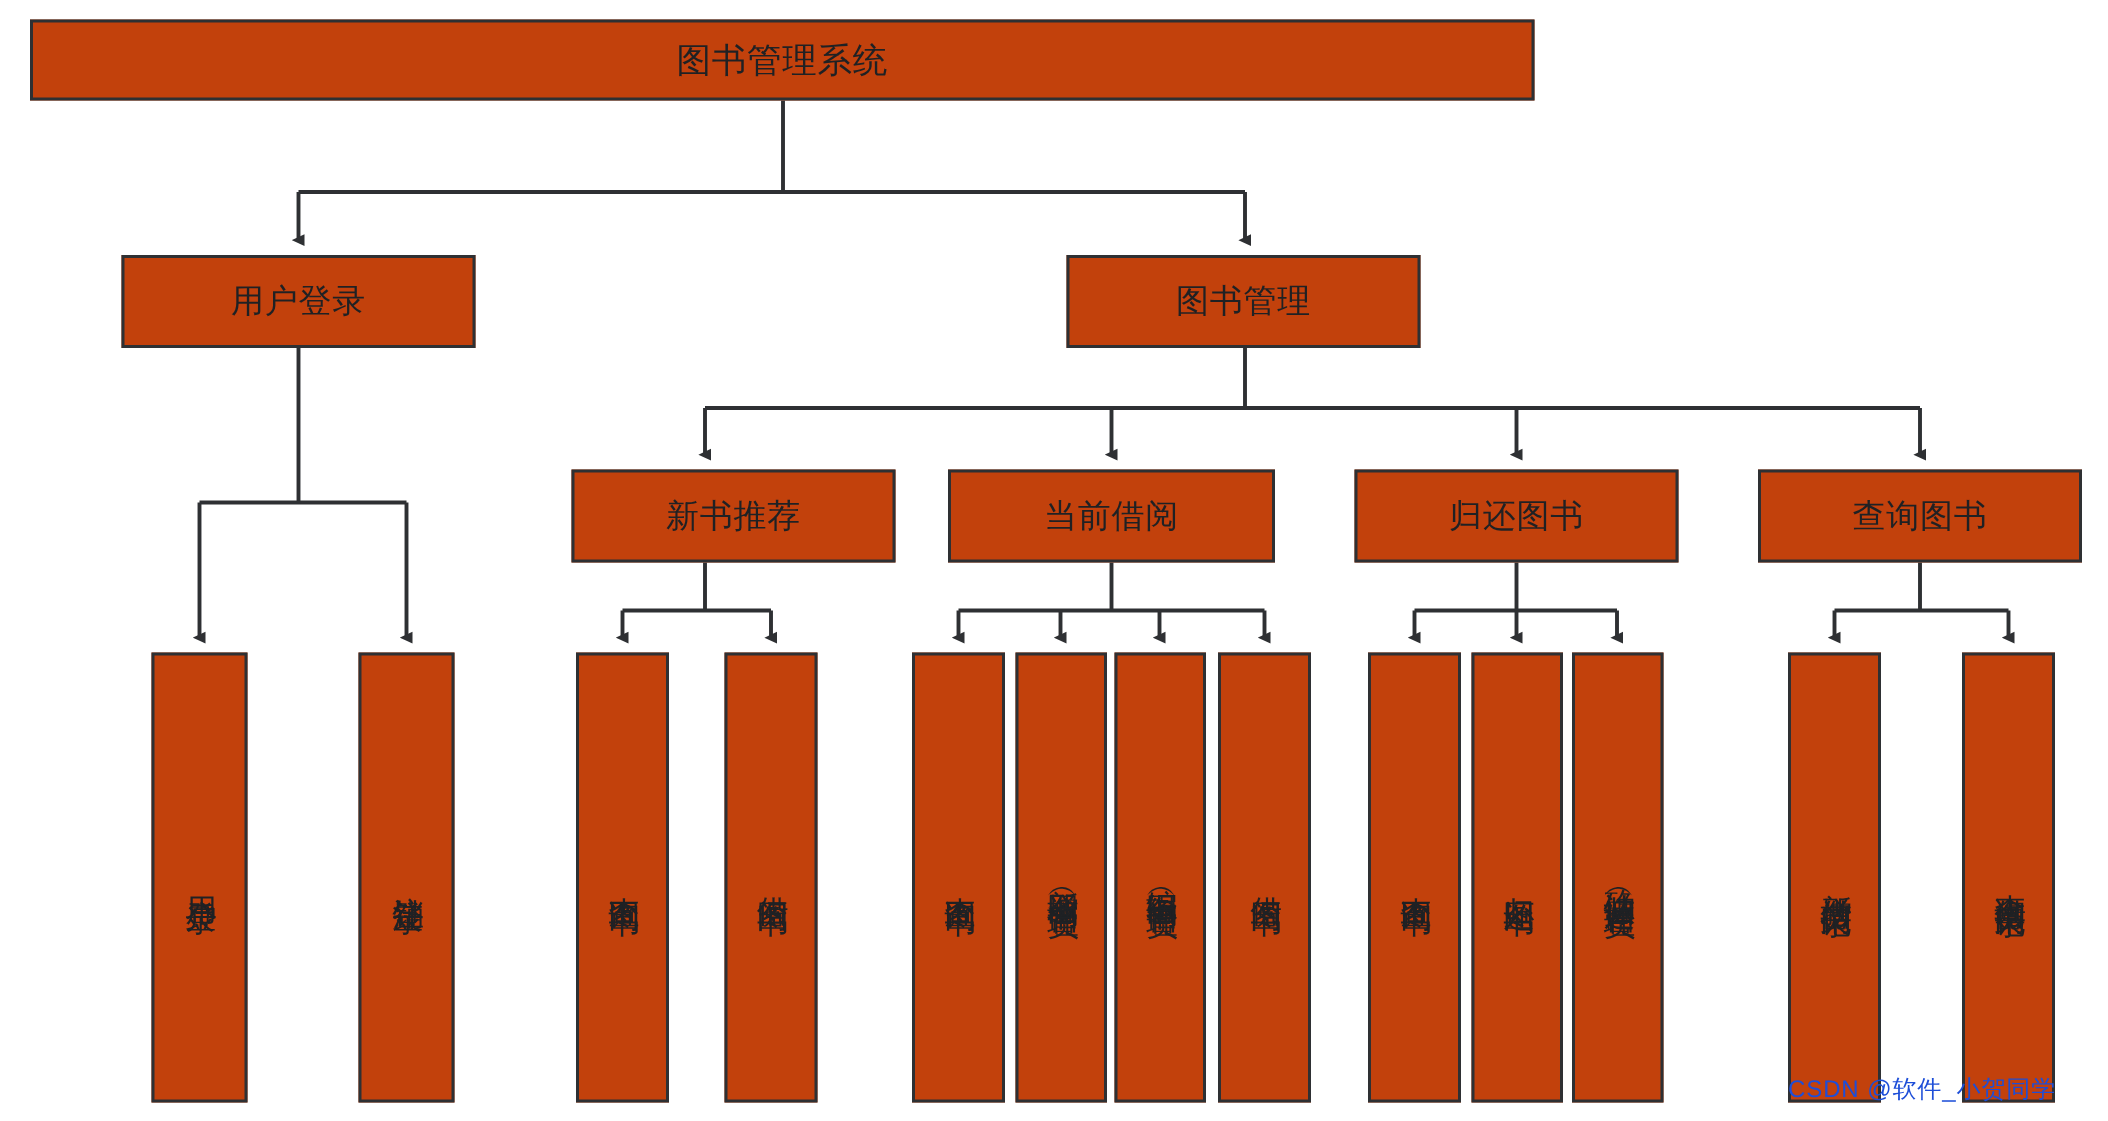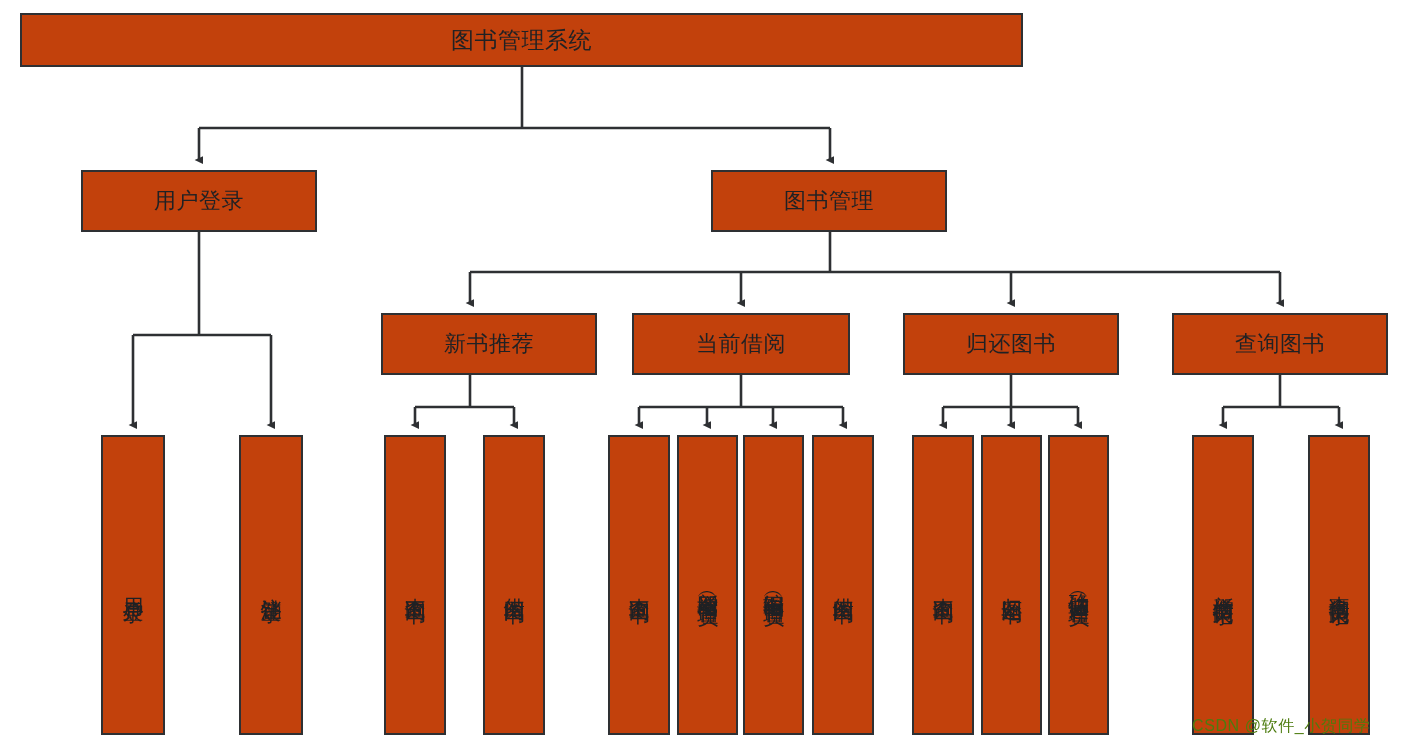--- a/index.html
+++ b/index.html
@@ -14,21 +14,21 @@
   .node .lbl{font-size:22px;line-height:1.15;letter-spacing:.5px;color:#1f2124;white-space:nowrap;}
 
   .node.root .lbl{font-size:23px;}
   .node.leaf{border-width:2.5px;}
   .node.leaf .lbl{
      writing-mode:vertical-rl; text-orientation:upright;
      font-size:21px; line-height:1.26; letter-spacing:2px;
      white-space:normal; max-height:286px;
   }
   .watermark{position:absolute;left:1192px;top:716px;font-size:16px;
-     color:#4d7c0f;letter-spacing:.6px;white-space:nowrap;}
+     color:#1d4ed8;letter-spacing:.6px;white-space:nowrap;}
 </style>
 </head>
 <body>
 
 <div id="canvas">
 
   <svg class="edges" viewBox="0 0 1405 747" xmlns="http://www.w3.org/2000/svg">
     <defs>
       <marker id="arr" markerWidth="9" markerHeight="9" refX="4.2" refY="4.4" orient="auto" markerUnits="userSpaceOnUse">
         <path d="M0.4,0.4 L8.2,0.4 L4.3,8.8 z" fill="#2e3033"></path>

